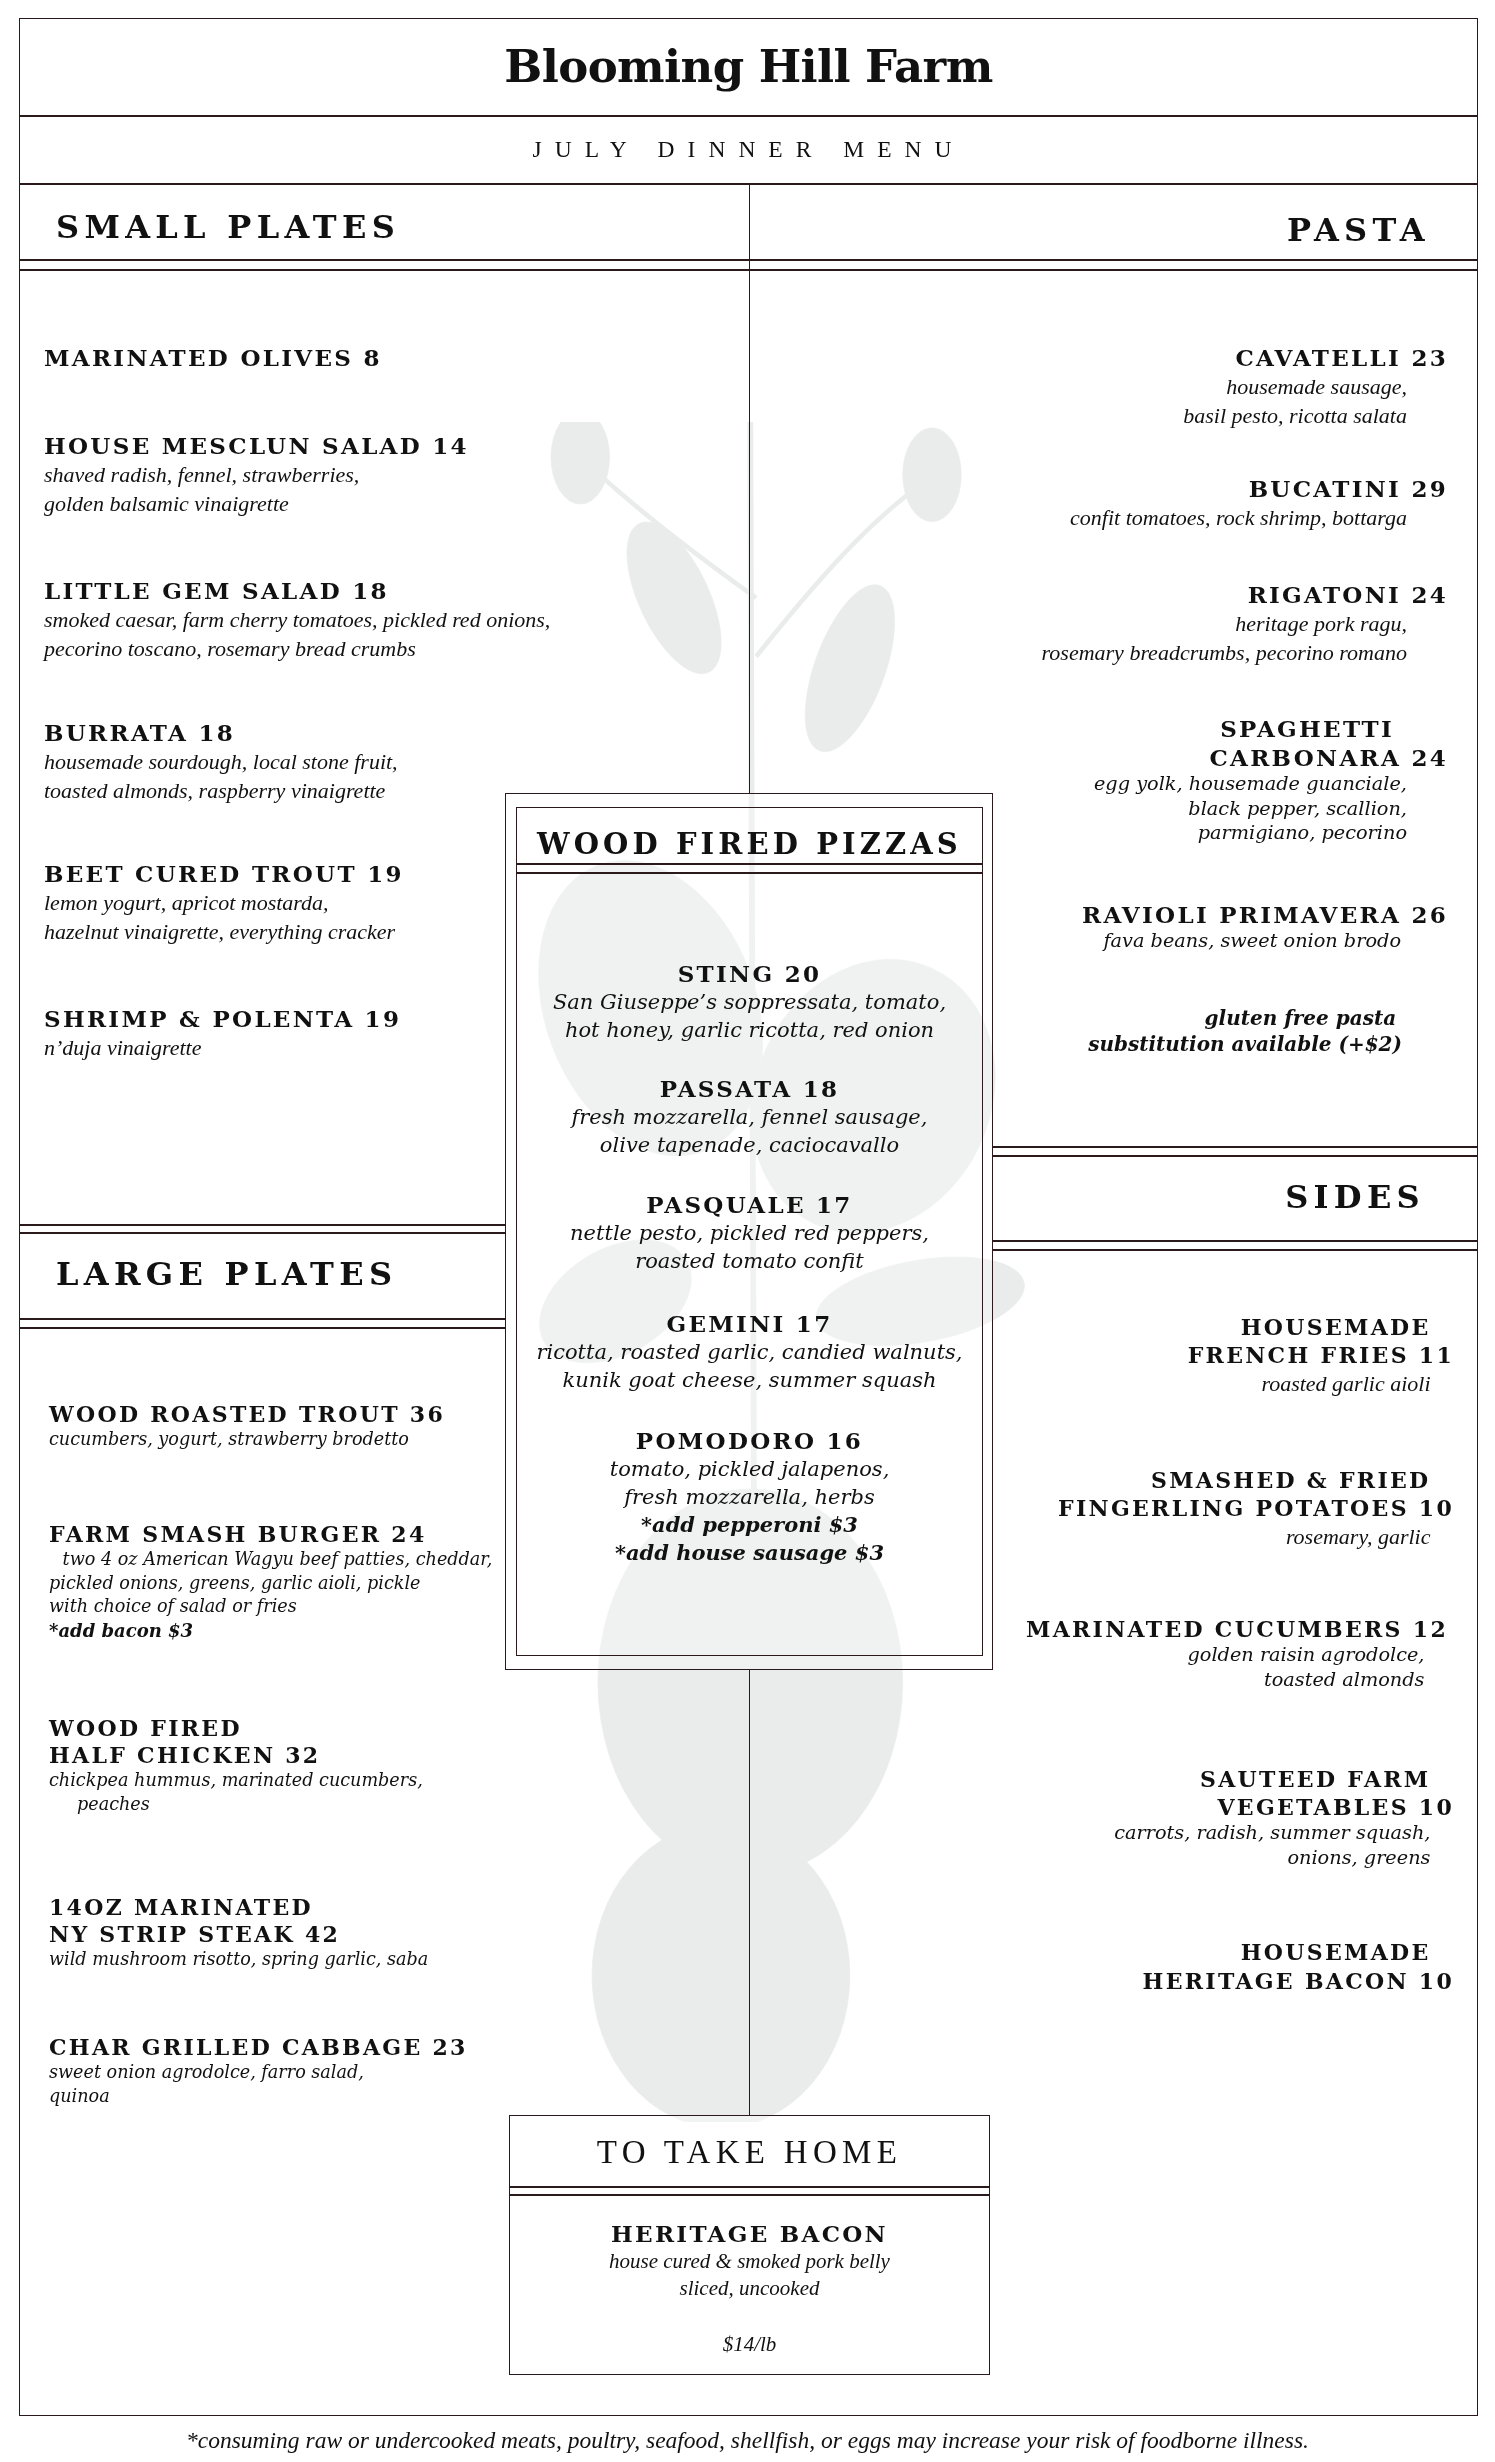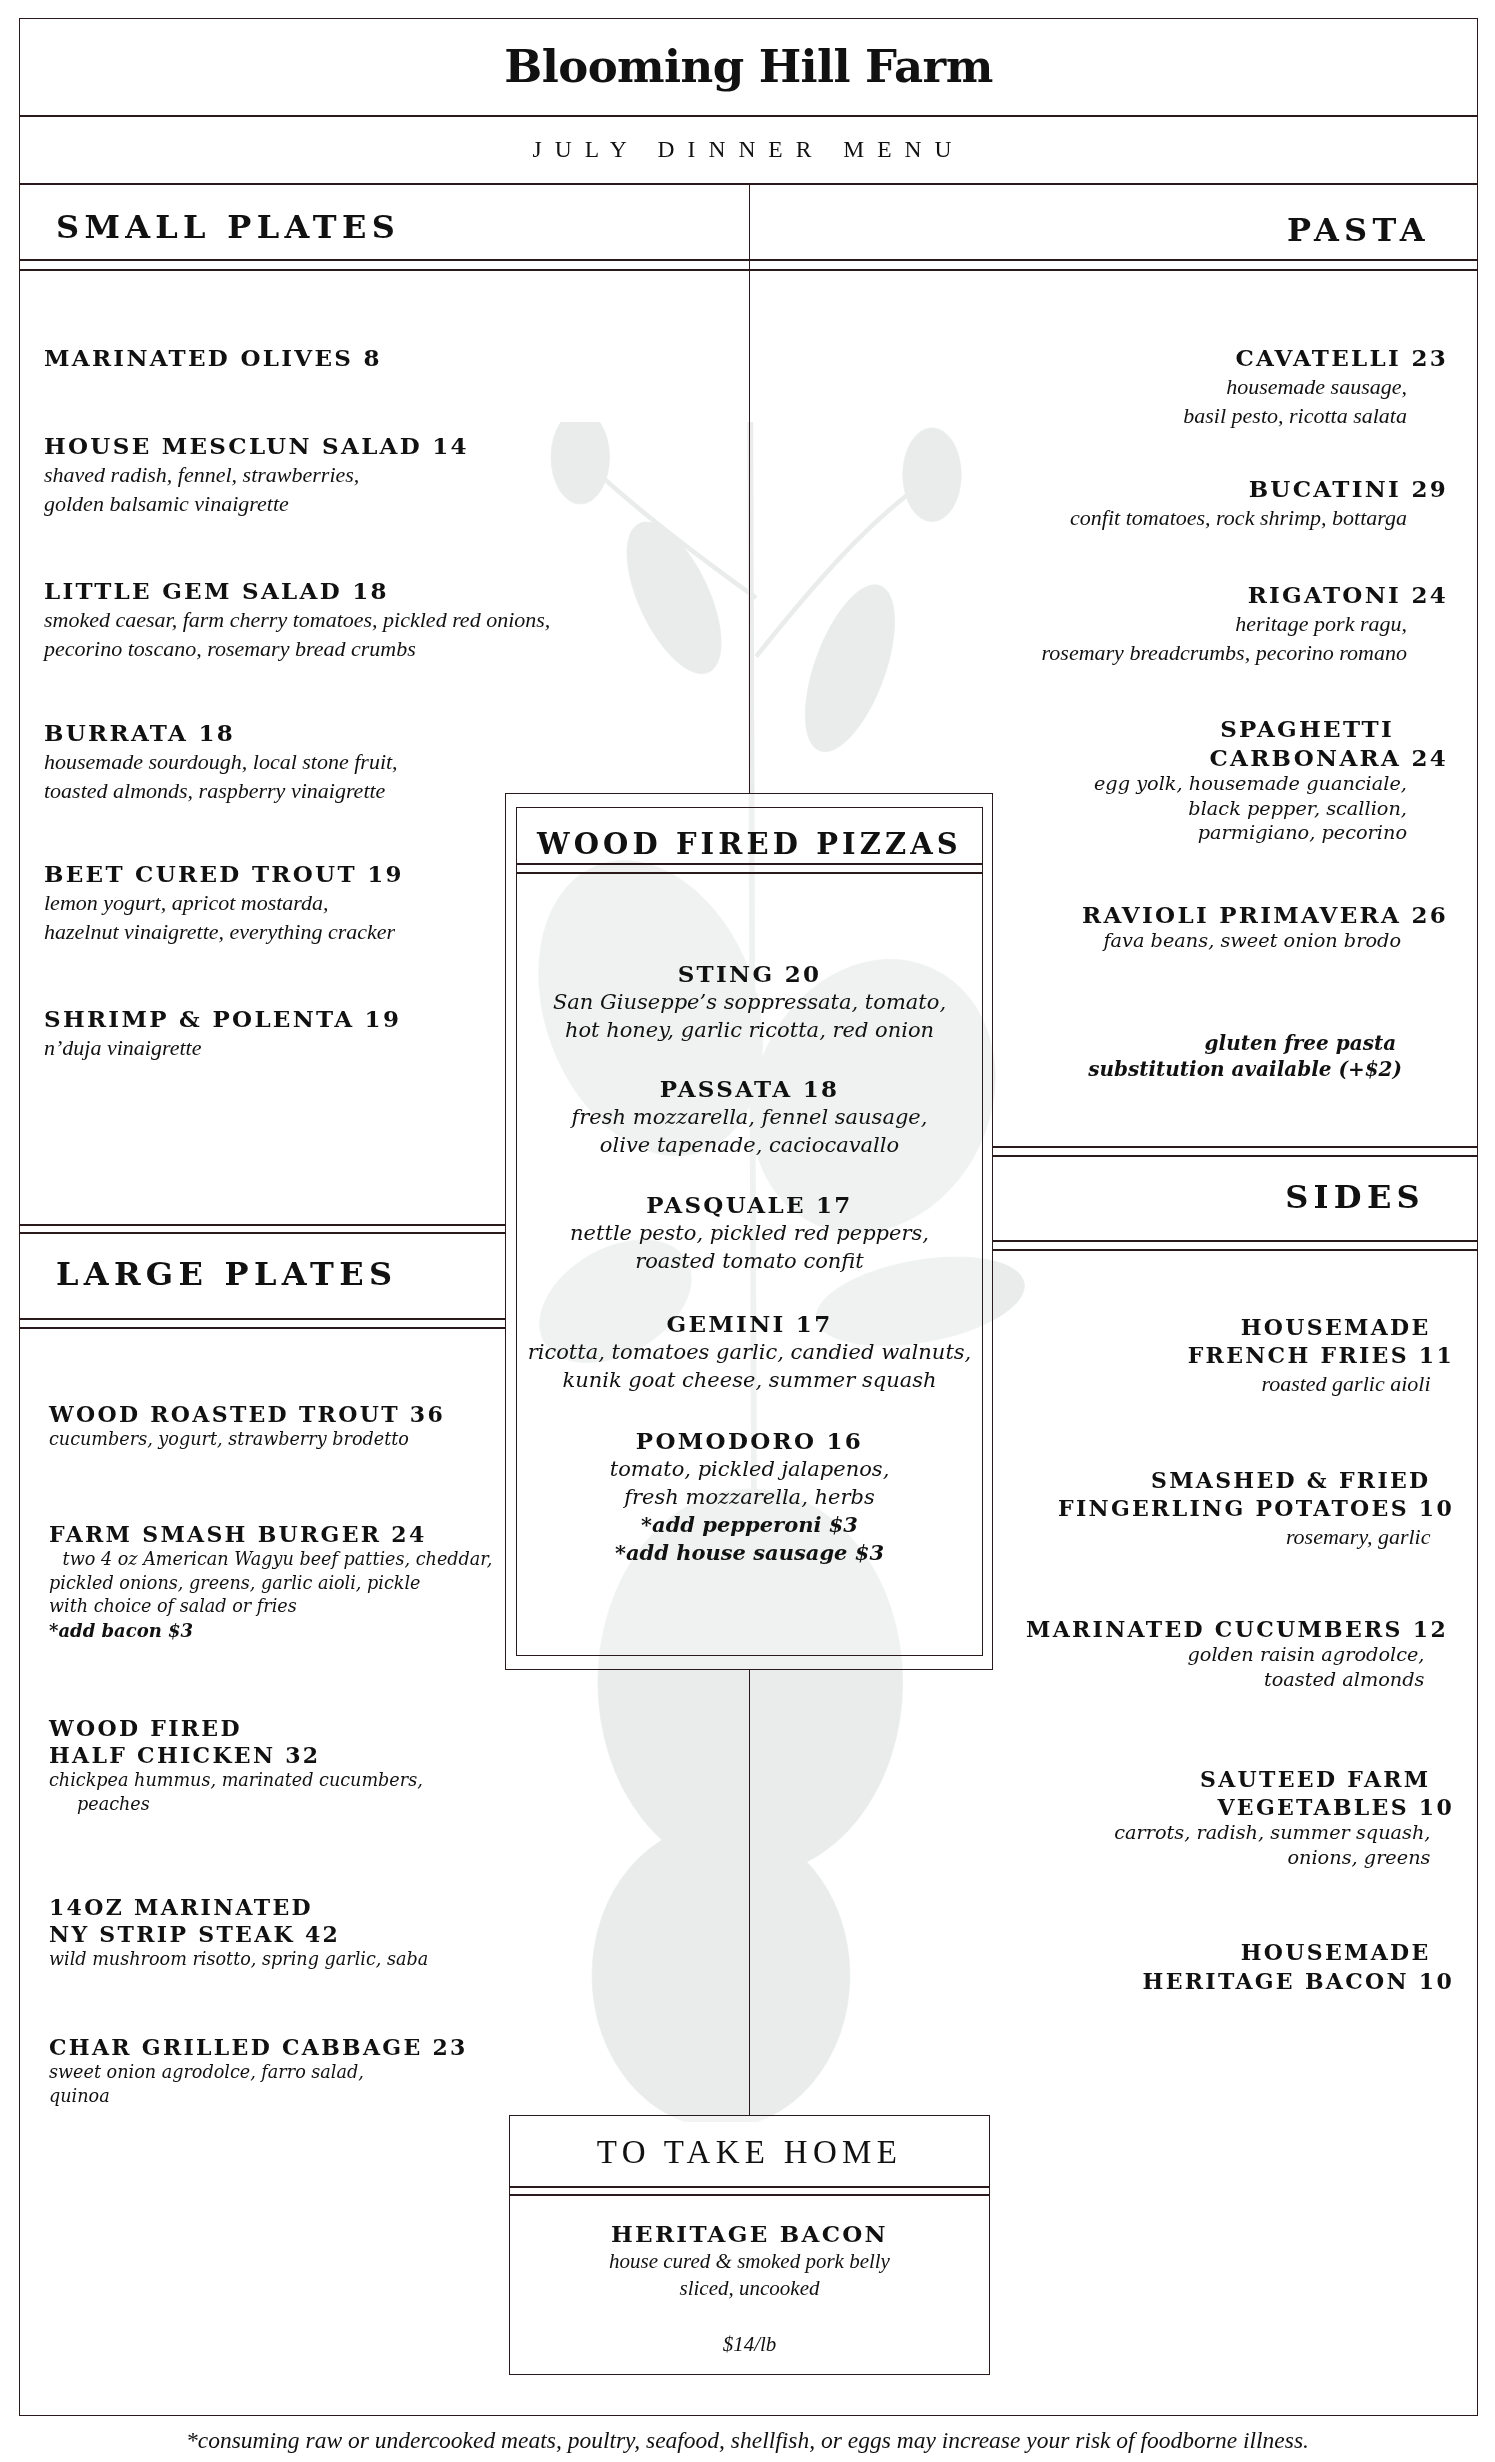--- a/index.html
+++ b/index.html
@@ -107,21 +107,21 @@
   <div class="item-name" style="margin-right:54px;">SPAGHETTI</div>
   <div class="item-name">CARBONARA  24</div>
   <div class="item-desc-sm" style="margin-right:41px;">egg yolk, housemade guanciale,</div>
   <div class="item-desc-sm" style="margin-right:41px;">black pepper, scallion,</div>
   <div class="item-desc-sm" style="margin-right:41px;">parmigiano, pecorino</div>
 </div>
 <div class="item right" style="left:997px; top:900px; width:451px;">
   <div class="item-name">RAVIOLI PRIMAVERA  26</div>
   <div class="item-desc-sm" style="margin-right:47px;">fava beans, sweet onion brodo</div>
 </div>
-<div class="item right" style="left:997px; top:1005px; width:405px;margin-top:25px;">
+<div class="item right" style="left:997px; top:1005px; width:405px;">
   <div class="note-bold" style="margin-right:5.9px;">gluten free pasta</div>
   <div class="note-bold">substitution available (+$2)</div>
 </div>
 
 <div class="frame" style="left:505px; top:793px; width:488px; height:877px; background:rgba(255,255,255,0.3);"></div>
 <div class="frame" style="left:516px; top:807px; width:467px; height:849px;"></div>
 <div class="abs sec-h center" style="left:516px; top:827px; width:467px; font-size:29px; letter-spacing:4.1px;">WOOD FIRED PIZZAS</div>
 <div class="hline" style="left:516px; top:863px; width:467px;"></div>
 <div class="hline" style="left:516px; top:872px; width:467px;"></div>
 
@@ -135,21 +135,21 @@
   <div class="item-desc-sm" style="font-size:21px; line-height:28px;">fresh mozzarella, fennel sausage,</div>
   <div class="item-desc-sm" style="font-size:21px; line-height:28px;">olive tapenade, caciocavallo</div>
 </div>
 <div class="item center" style="left:516px; top:1190px; width:467px;">
   <div class="item-name">PASQUALE  17</div>
   <div class="item-desc-sm" style="font-size:21px; line-height:28px;">nettle pesto, pickled red peppers,</div>
   <div class="item-desc-sm" style="font-size:21px; line-height:28px;">roasted tomato confit</div>
 </div>
 <div class="item center" style="left:516px; top:1309px; width:467px;">
   <div class="item-name">GEMINI  17</div>
-  <div class="item-desc-sm" style="font-size:21px; line-height:28px;">ricotta, tomatoes garlic, candied walnuts,</div>
+  <div class="item-desc-sm" style="font-size:21px; line-height:28px;">ricotta, roasted garlic, candied walnuts,</div>
   <div class="item-desc-sm" style="font-size:21px; line-height:28px;">kunik goat cheese, summer squash</div>
 </div>
 <div class="item center" style="left:516px; top:1426px; width:467px;">
   <div class="item-name">POMODORO  16</div>
   <div class="item-desc-sm" style="font-size:21px; line-height:28px;">tomato, pickled jalapenos,</div>
   <div class="item-desc-sm" style="font-size:21px; line-height:28px;">fresh mozzarella, herbs</div>
   <div class="note-bold" style="font-size:21px; line-height:28px;text-align:center;">*add pepperoni $3</div>
   <div class="note-bold" style="font-size:21px; line-height:28px;">*add house sausage $3</div>
 </div>
 

